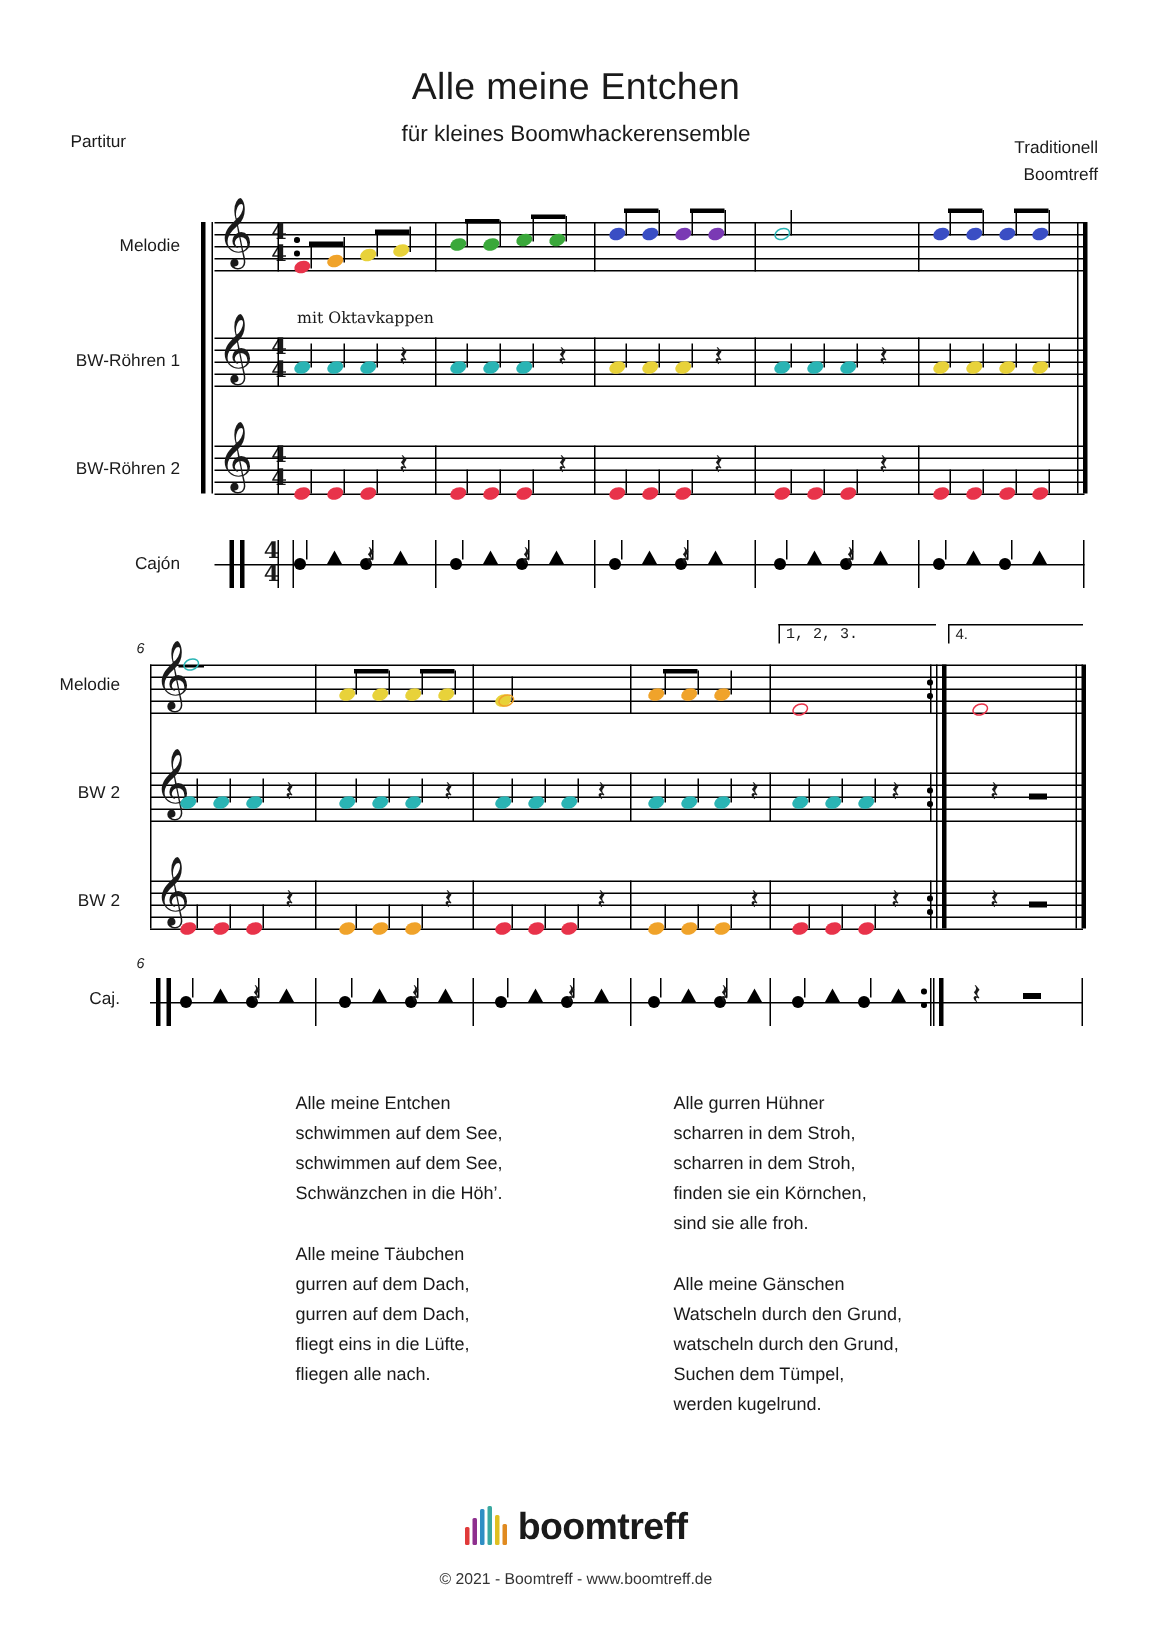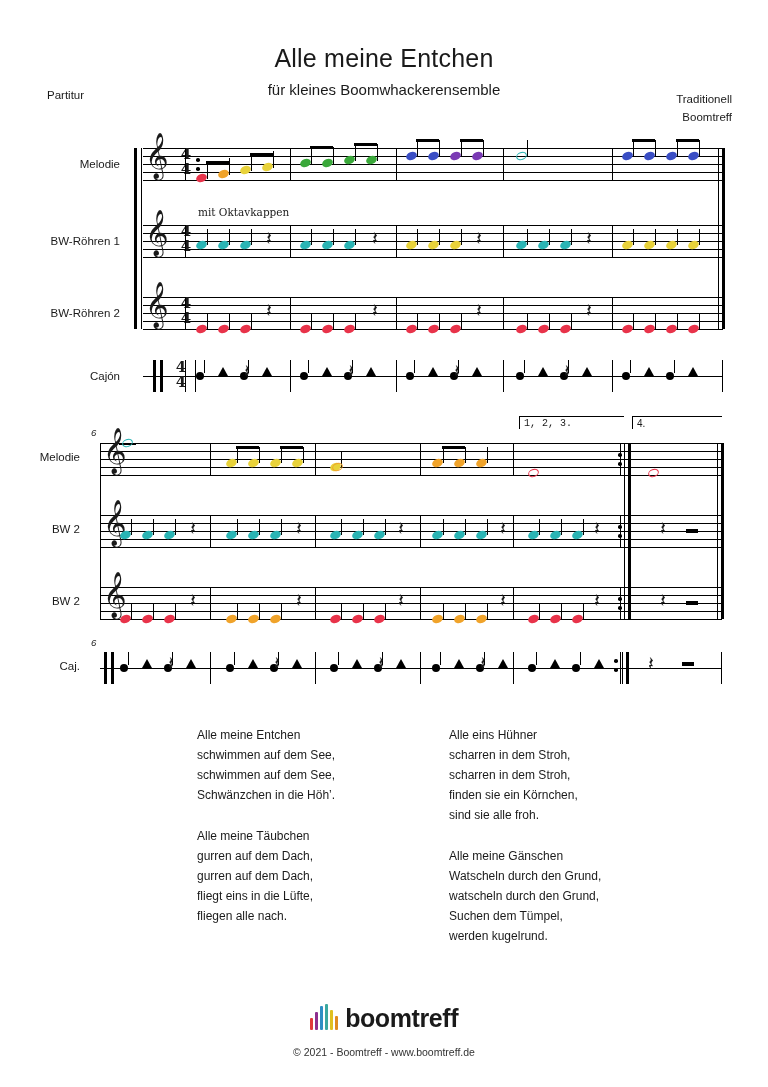--- a/index.html
+++ b/index.html
@@ -744,21 +744,21 @@
     <div class="stanza">
       <div>Alle meine Täubchen</div>
       <div>gurren auf dem Dach,</div>
       <div>gurren auf dem Dach,</div>
       <div>fliegt eins in die Lüfte,</div>
       <div>fliegen alle nach.</div>
     </div>
   </div>
 <div class="lyrics" id="lyr2" style="left:449px;top:725px;width:240px;">
     <div class="stanza">
-      <div>Alle eins Hühner</div>
+      <div>Alle gurren Hühner</div>
       <div>scharren in dem Stroh,</div>
       <div>scharren in dem Stroh,</div>
       <div>finden sie ein Körnchen,</div>
       <div>sind sie alle froh.</div>
     </div>
     <div class="stanza">
       <div>Alle meine Gänschen</div>
       <div>Watscheln durch den Grund,</div>
       <div>watscheln durch den Grund,</div>
       <div>Suchen dem Tümpel,</div>

